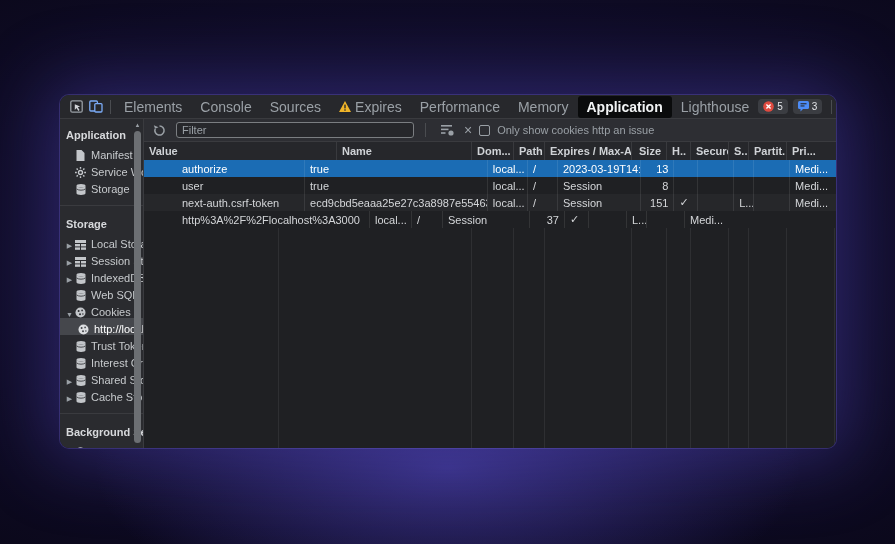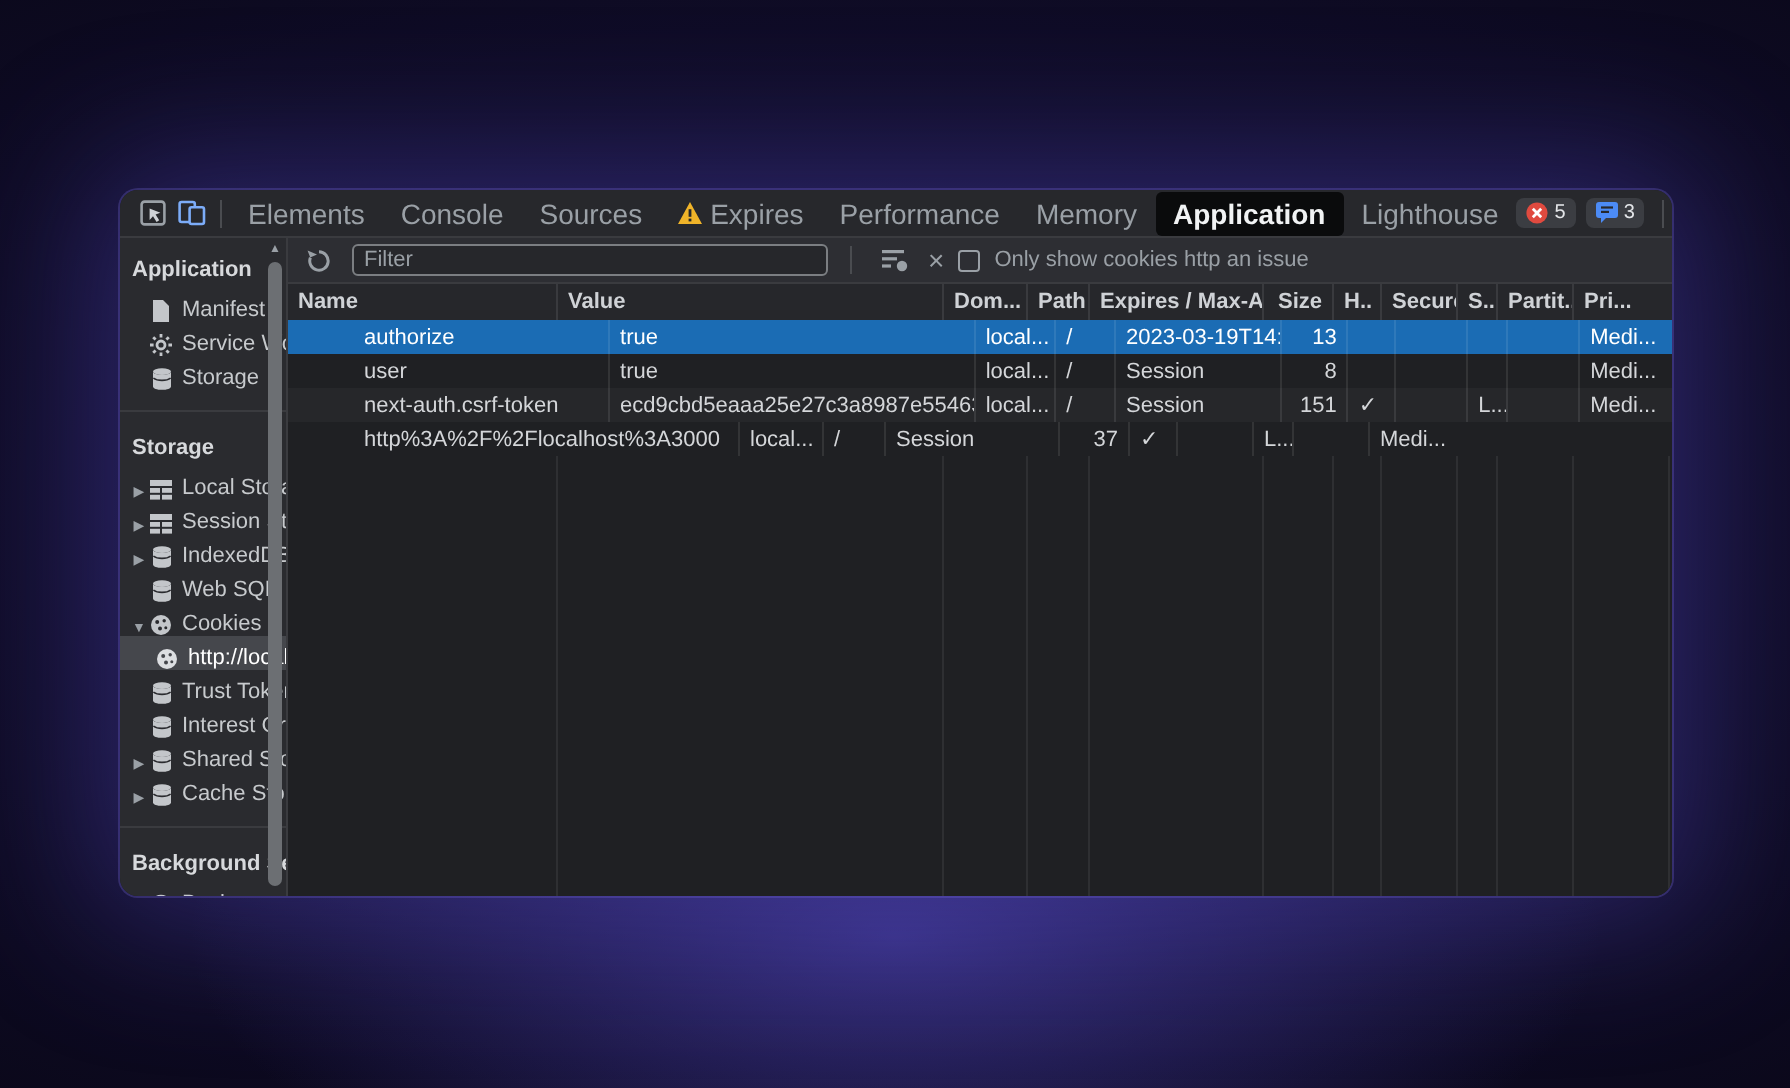--- a/index.html
+++ b/index.html
@@ -359,22 +359,22 @@
                   <circle cx="10" cy="9" r="2.6"></circle>
                 </g>
               </svg>
           </span>
           <span class="tool-x">×</span>
           <span class="cb"></span>
           <span class="cb-label">Only show cookies http an issue</span>
         </div>
 
         <div class="thead">
+          <span class="cell c1">Value</span>
           <span class="cell c0">Name</span>
-          <span class="cell c1">Value</span>
           <span class="cell c2">Dom...</span>
           <span class="cell c3">Path</span>
           <span class="cell c4">Expires / Max-A...</span>
           <span class="cell c5">Size</span>
           <span class="cell c6">H..</span>
           <span class="cell c7">Secure</span>
           <span class="cell c8">S..</span>
           <span class="cell c9">Partit...</span>
           <span class="cell c10">Pri...</span>
         </div>

